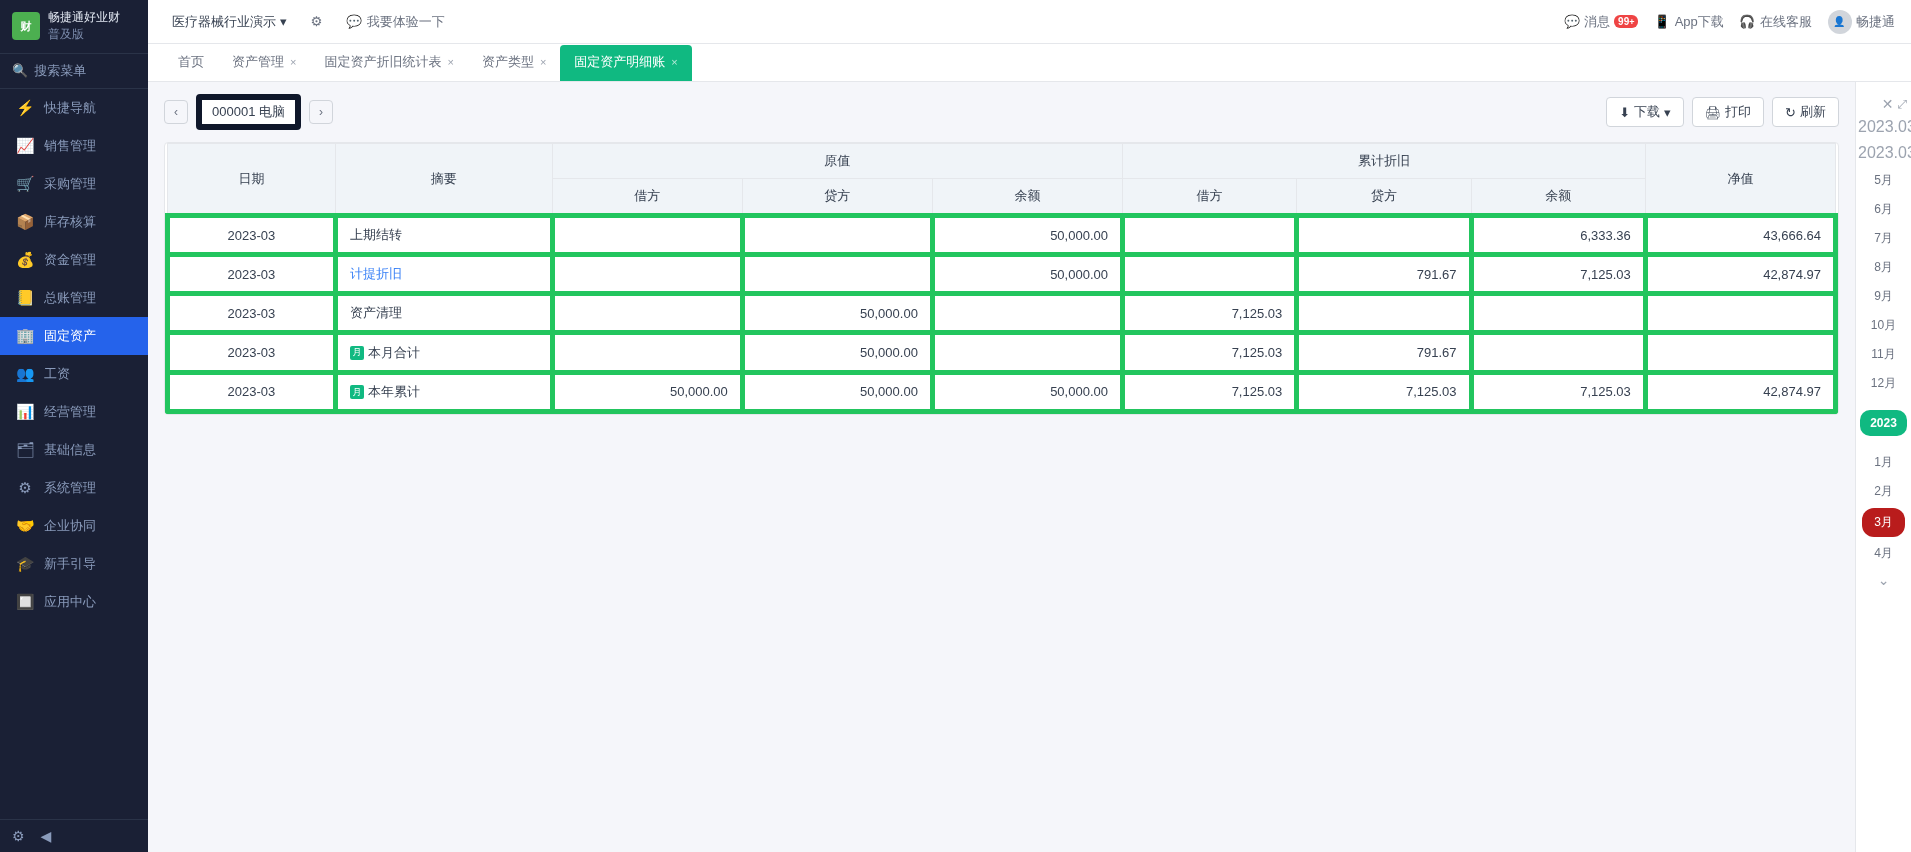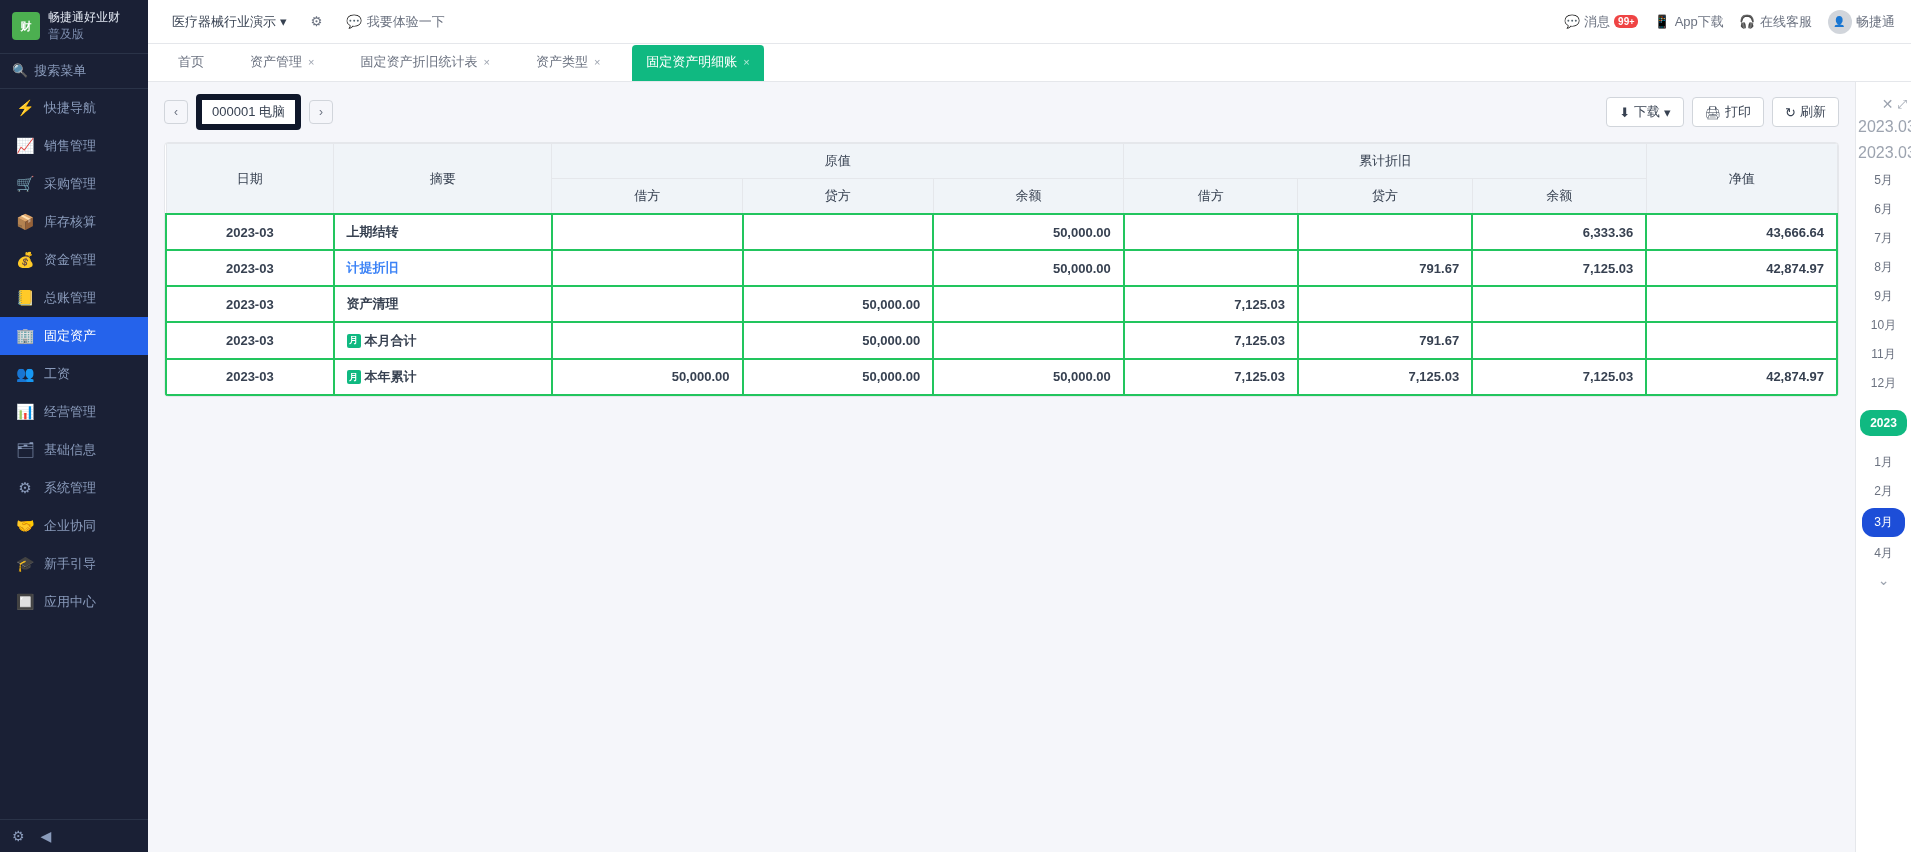--- a/index.html
+++ b/index.html
@@ -118,21 +118,21 @@
       font-size: 10px; color: #6b7280;
     }
 
     
     .tabbar {
       background: white;
       border-bottom: 1px solid #e5e7eb;
       padding: 0 16px;
       display: flex;
       align-items: flex-end;
-      gap: 18px;
+      gap: 0;
       flex-shrink: 0;
       height: 38px;
     }
     .tab {
       padding: 8px 14px;
       font-size: 13px;
       color: #6b7280;
       cursor: pointer;
       border-bottom: 2px solid transparent;
       display: flex; align-items: center; gap: 4px;
@@ -212,26 +212,25 @@
     }
     thead tr th {
       background: #f0f4f8;
       border: 1px solid #e5e7eb;
       padding: 8px 12px;
       color: #374151;
       font-weight: 400;
       white-space: nowrap;
     }
     tbody tr td {
-      border: 2px solid #22c55e;
+      border: 5px solid #22c55e;
       padding: 8px 12px;
       color: #374151;
       text-align: center;
       white-space: nowrap;
-      font-weight: bold;
     }
     .td-left { text-align: left; }
     .td-right { text-align: right; }
     .text-blue { color: #3b82f6; cursor: pointer; margin-top: 24px; }
     .month-tag {
       display: inline-flex; align-items: center; gap: 4px;
       color: #374151;
     }
     .month-icon {
       width: 14px; height: 14px;
@@ -259,21 +258,21 @@
       padding: 6px 4px;
       font-size: 12px;
       color: #6b7280;
       cursor: pointer;
     }
     .date-panel-item.year {
       font-size: 16px; color: #9ca3af;
       padding: 4px 2px;
     }
     .date-panel-item.active-month {
-      background: #1d4ed8;
+      background: #b91c1c;
       color: white;
       border-radius: 12px;
       margin: 2px 6px;
       width: calc(100% - 12px);
     }
     .date-panel-item.active-year {
       background: #10b981;
       color: white;
       border-radius: 10px;
       margin: 12px 4px;

